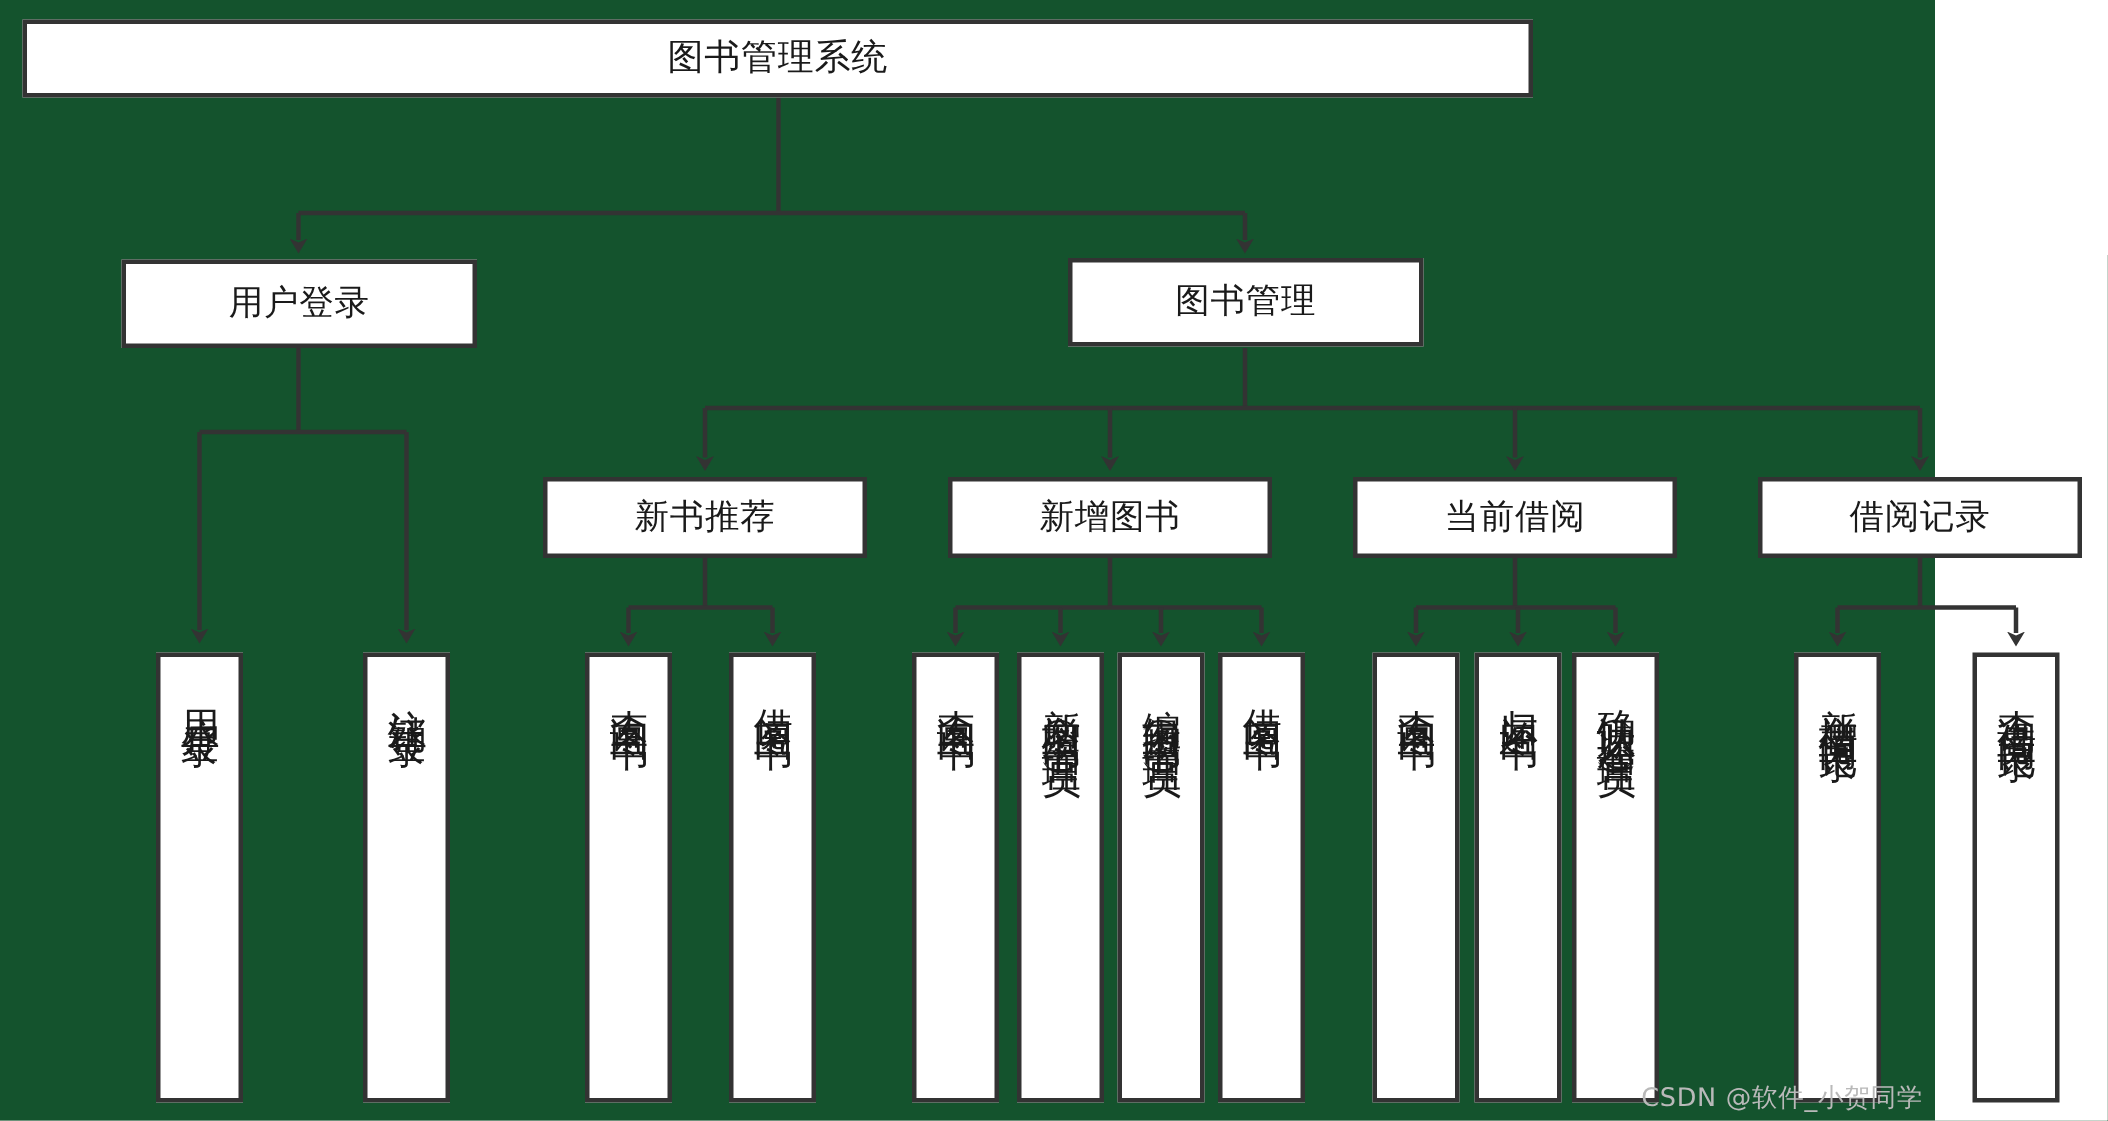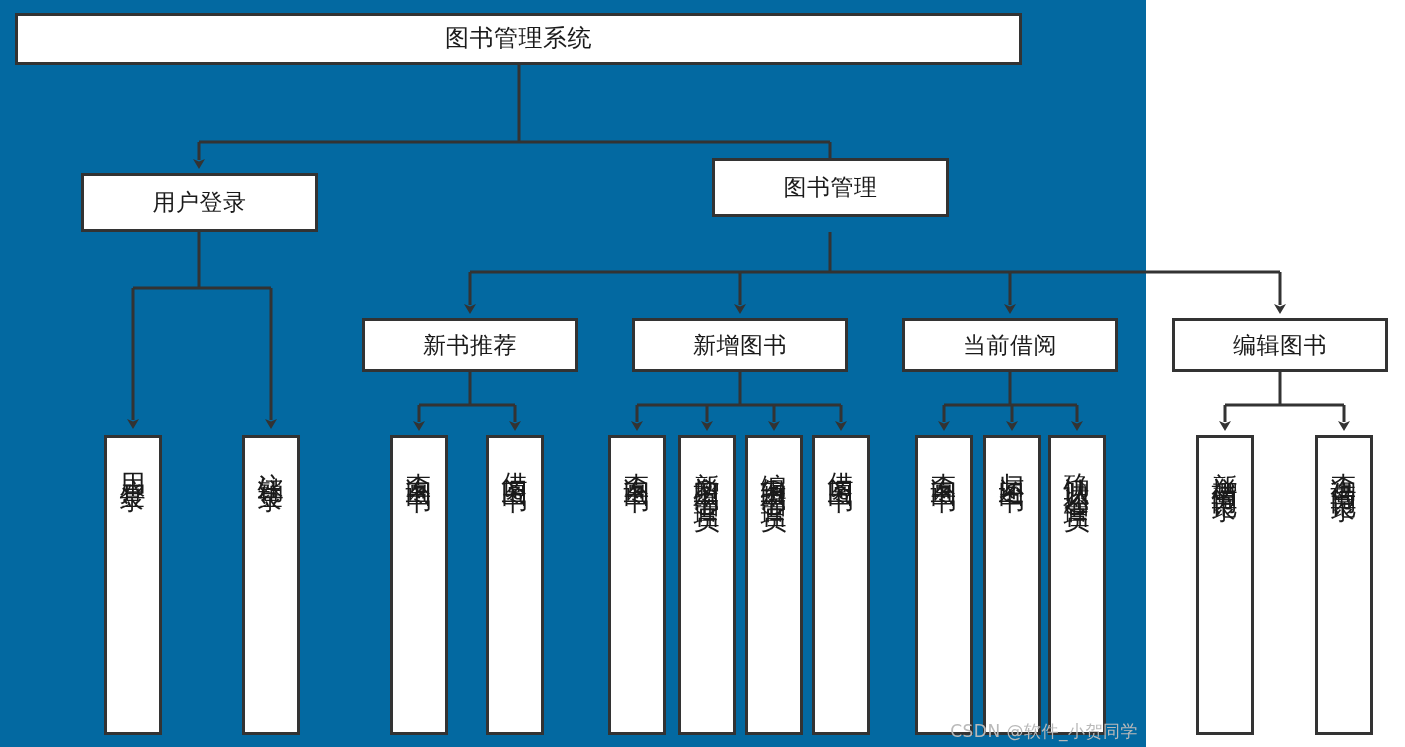--- a/index.html
+++ b/index.html
@@ -8,23 +8,23 @@
     background: #ffffff;
   }
   body {
     width: 1405px;
     height: 747px;
     font-family: "DejaVu Sans", "Liberation Sans", sans-serif;
     overflow: hidden;
   }
   #diagram-root {
     position: relative;
-    width: 1146px;
+    width: 1290px;
     height: 747px;
-    background: #0369a1;
+    background: #14532d;
   }
   svg.connectors {
     position: absolute;
     left: 0;
     top: 0;
     width: 1405px;
     height: 747px;
     pointer-events: none;
   }
   .node {
@@ -129,35 +129,35 @@
     </g>
   </svg>
 
   <div class="node root horiz" style="left: 15px; top: 13px; width: 1007px; height: 52px; border-color: rgb(51, 51, 51); background: rgb(255, 255, 255); color: rgb(26, 26, 26);">
     <span class="node-label">图书管理系统</span>
   </div>
 
   <div class="node horiz" style="left: 81px; top: 173px; width: 237px; height: 59px; border-color: rgb(51, 51, 51); background: rgb(255, 255, 255); color: rgb(26, 26, 26);">
     <span class="node-label">用户登录</span>
   </div>
-  <div class="node horiz" style="left: 712px; top: 158px; width: 237px; height: 59px; border-color: rgb(51, 51, 51); background: rgb(255, 255, 255); color: rgb(26, 26, 26);">
+  <div class="node horiz" style="left: 712px; top: 172px; width: 237px; height: 59px; border-color: rgb(51, 51, 51); background: rgb(255, 255, 255); color: rgb(26, 26, 26);">
     <span class="node-label">图书管理</span>
   </div>
 
   <div class="node horiz" style="left: 362px; top: 318px; width: 216px; height: 54px; border-color: rgb(51, 51, 51); background: rgb(255, 255, 255); color: rgb(26, 26, 26); text-align: right;">
     <span class="node-label">新书推荐</span>
   </div>
   <div class="node horiz" style="left: 632px; top: 318px; width: 216px; height: 54px; border-color: rgb(51, 51, 51); background: rgb(255, 255, 255); color: rgb(26, 26, 26);">
     <span class="node-label">新增图书</span>
   </div>
   <div class="node horiz" style="left: 902px; top: 318px; width: 216px; height: 54px; border-color: rgb(51, 51, 51); background: rgb(255, 255, 255); color: rgb(26, 26, 26);">
     <span class="node-label">当前借阅</span>
   </div>
   <div class="node horiz" style="left: 1172px; top: 318px; width: 216px; height: 54px; border-color: rgb(51, 51, 51); background: rgb(255, 255, 255); color: rgb(26, 26, 26);">
-    <span class="node-label">编辑图书</span>
+    <span class="node-label">借阅记录</span>
   </div>
 
   <div class="node vert" style="left: 104px; top: 435px; width: 58px; height: 300px; border-color: rgb(51, 51, 51); background: rgb(255, 255, 255); color: rgb(26, 26, 26);">
     <span class="node-label">用户登录</span>
   </div>
   <div class="node vert" style="left: 242px; top: 435px; width: 58px; height: 300px; border-color: rgb(51, 51, 51); background: rgb(255, 255, 255); color: rgb(26, 26, 26);">
     <span class="node-label">注销登录</span>
   </div>
   <div class="node vert" style="left: 390px; top: 435px; width: 58px; height: 300px; border-color: rgb(51, 51, 51); background: rgb(255, 255, 255); color: rgb(26, 26, 26);">
     <span class="node-label">查询图书</span>

